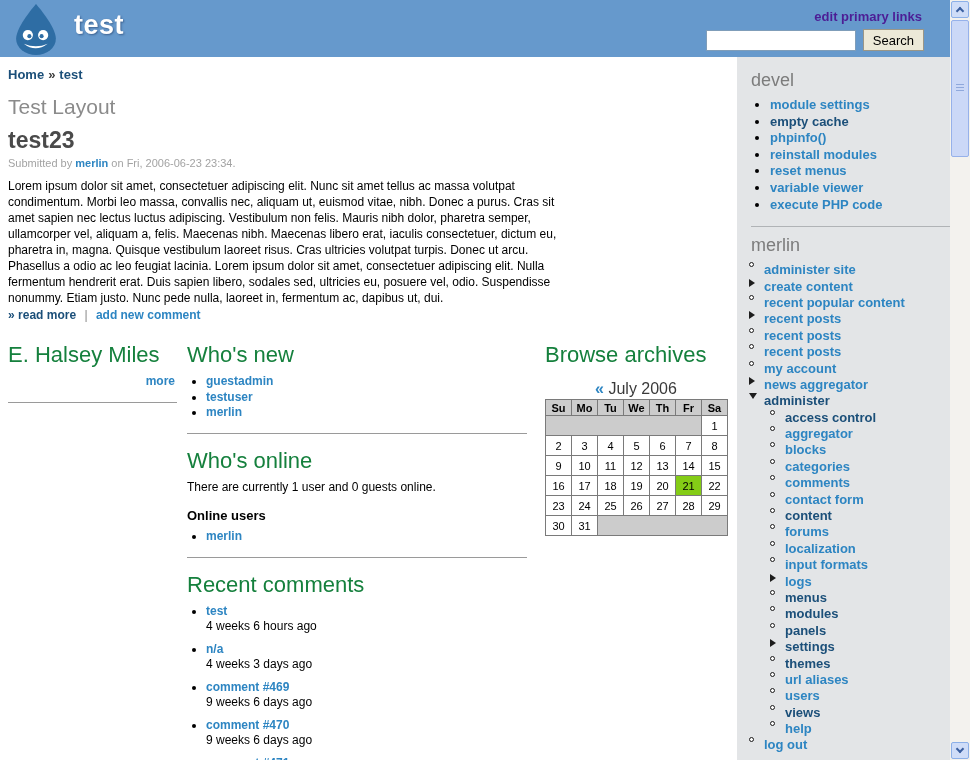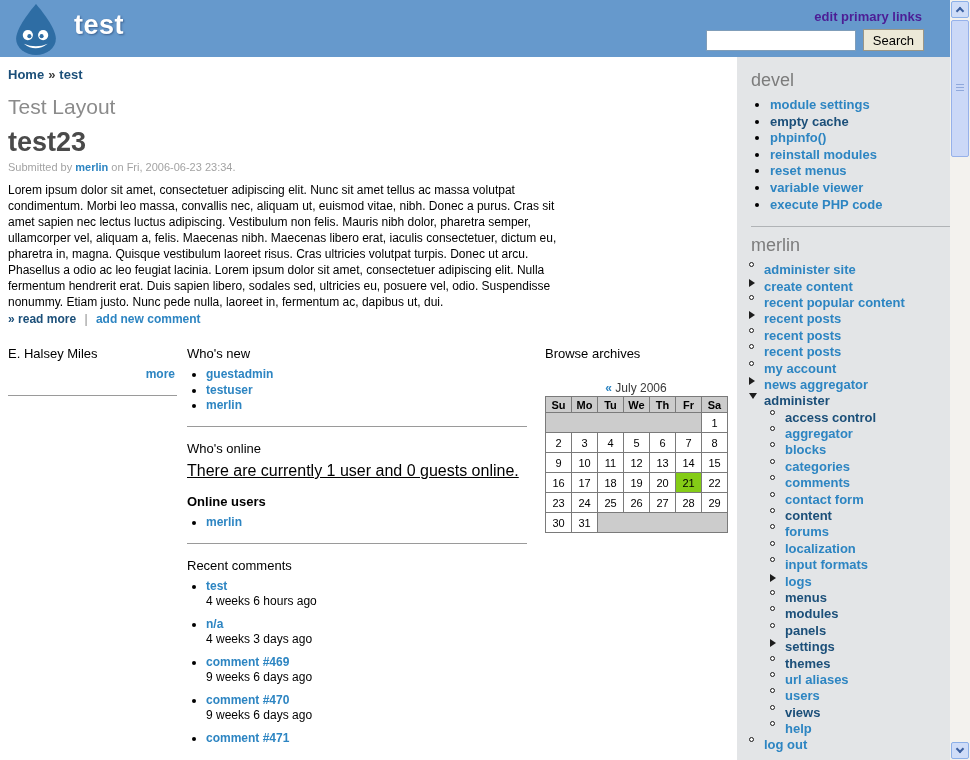--- a/index.html
+++ b/index.html
@@ -51,44 +51,44 @@
   .bullet { width:15px; flex:0 0 15px; display:flex; }
   .b-circle { width:5px; height:5px; border:1px solid #1a1a1a; border-radius:50%; background:#fff; }
   .b-right { width:0; height:0; border-left:6px solid #1d1d1d; border-top:4px solid transparent; border-bottom:4px solid transparent; }
   .b-down { width:0; height:0; border-top:6px solid #1d1d1d; border-left:4px solid transparent; border-right:4px solid transparent; }
 
   
   .content { position:absolute; left:0; top:57px; width:737px; height:703px; padding:10px 0 0 8px; }
   .breadcrumb { font-size:13px; font-weight:bold; }
   .breadcrumb .sep { color:#3c3c3c; margin:0 4px; }
   .page-title { font-size:21px; color:#8b8b8b; font-weight:normal; margin:13px 0 0; }
-  .node-title { font-size:27px; color:#4a4a4a; font-weight:bold; margin:8px 0 0; }
+  .node-title { font-size:23px; color:#4a4a4a; font-weight:bold; margin:8px 0 0; }
   .submitted { font-size:11px; color:#a3a3a3; margin-top:3px; }
   .node-body { width:556px; font-size:12px; line-height:16px; margin-top:9px; }
   .node-links { margin-top:2px; font-size:12px; font-weight:bold; }
   .node-links .pipe { color:#8a8a8a; font-weight:normal; margin:0 5px; }
 
   .columns { display:flex; margin-top:20px; }
   .col-left { width:179px; padding-right:10px; }
   .col-mid { width:358px; padding-right:18px; }
   .col-right { width:190px; }
-  .block-title { font-size:13px; color:#000000; font-weight:normal; margin:0 0 6px; }
+  .block-title { font-size:22px; color:#15803d; font-weight:normal; margin:0 0 6px; }
   .divider { border:0; border-top:1px solid #9a9a9a; margin:14px 0; }
   .more-row { text-align:right; font-size:12px; margin-top:6px; padding-right:2px; }
 
   .user-list { margin:6px 0 0; padding-left:19px; list-style:disc; }
   .user-list li { font-size:12px; line-height:14px; margin:1.5px 0; color:#000; }
-  .online-text { font-size:16px; margin:4px 0 8px;text-decoration:underline; }
+  .online-text { font-size:12px; margin:4px 0 8px; }
   .online-subtitle { font-size:13px; font-weight:bold; margin:14px 0 5px; color:#000; }
 
   .comments-list { margin:5px 0 0; padding-left:19px; list-style:disc; }
   .comments-list li { font-size:12px; line-height:14px; margin-bottom:9px; color:#000; }
   .comments-list .age { margin-top:1px; }
 
-  .cal-caption { width:182px; text-align:center; font-size:12px; margin:20px 0 1px; }
+  .cal-caption { width:182px; text-align:center; font-size:16px; margin:12px 0 1px; }
   .cal-caption .month { color:#3a3a3a; }
   table.cal { border-collapse:collapse; }
   .cal th { background:#ccc; border:1px solid #7a7a7a; font-size:11px; font-weight:bold; width:26px; height:16px; padding:1px 2px; }
   .cal td { border:1px solid #7a7a7a; background:#fff; font-size:11px; text-align:center; height:20px; padding:0 2px; }
   .cal td.empty { background:#ccc; }
   .cal td.sel { background:#84cc16; }
 </style>
 </head>
 <body>
 

